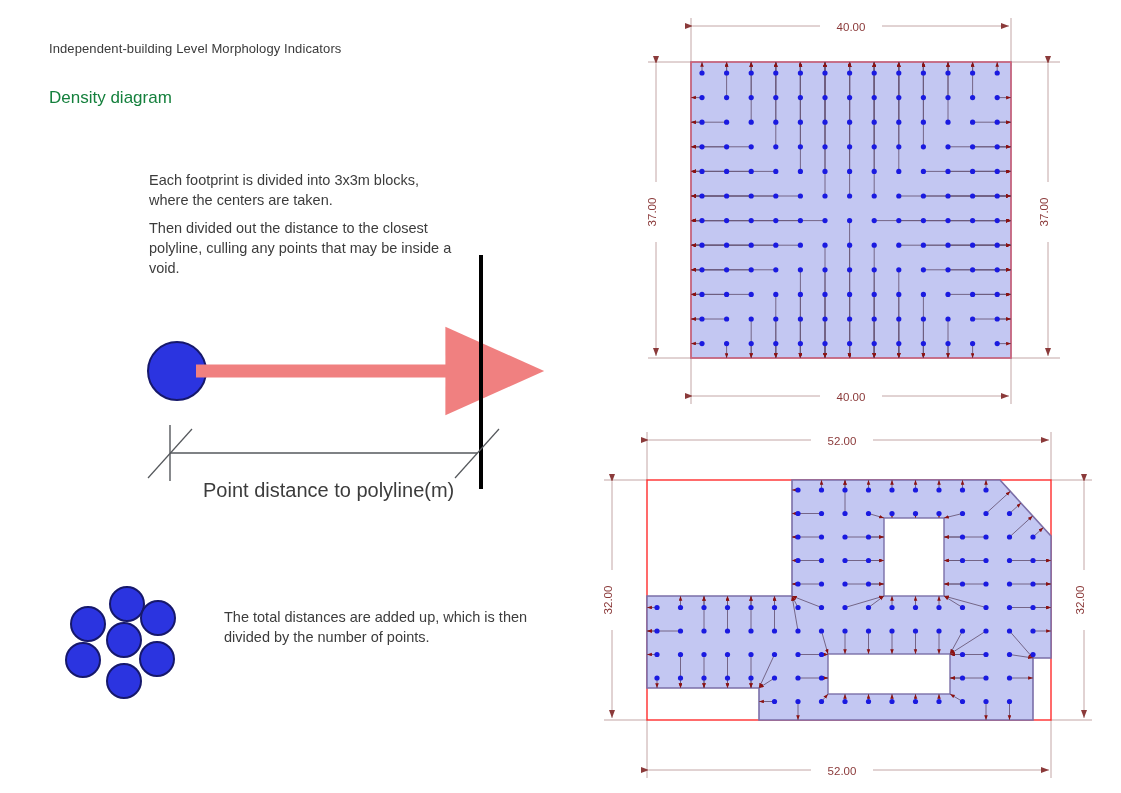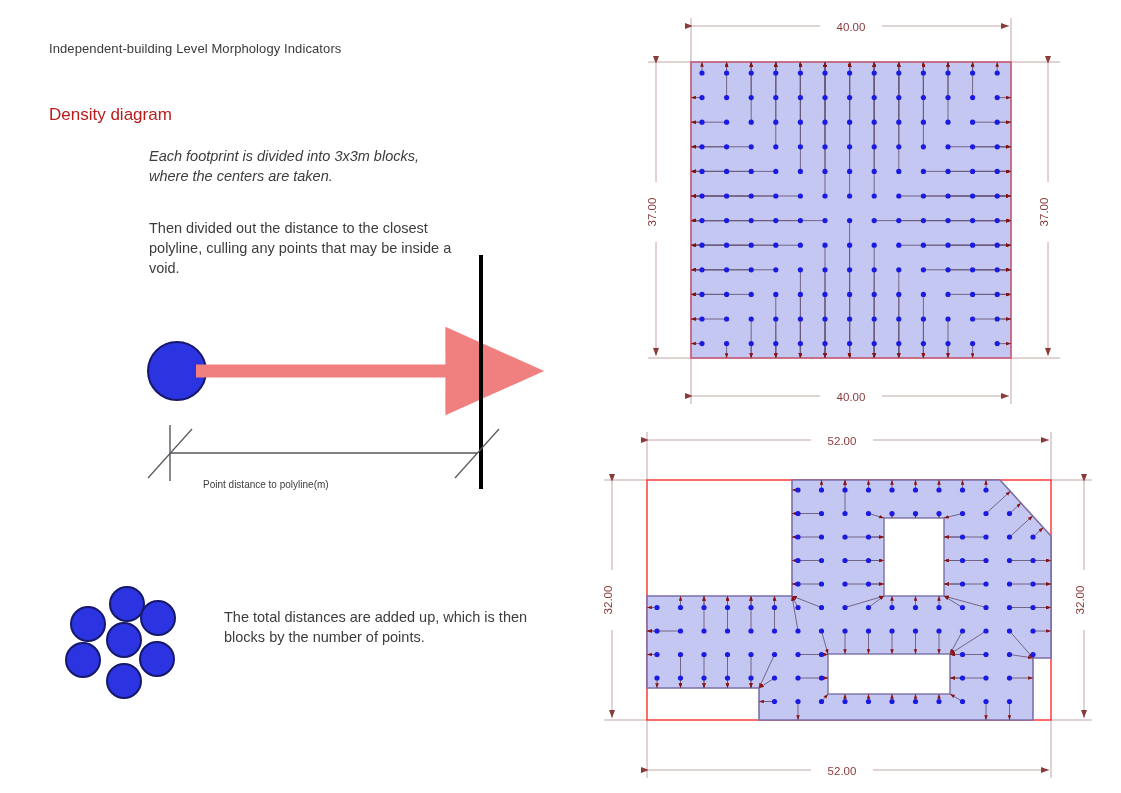--- a/index.html
+++ b/index.html
@@ -10,53 +10,53 @@
     color:#2b2b2b;overflow:hidden;position:relative;
   }
   .page{position:relative;width:1121px;height:793px;}
 
   
   #title{
     position:absolute;left:49px;top:41px;
     font-size:13px;letter-spacing:.1px;color:#3a3a3a;white-space:nowrap;
   }
   #subtitle{
-    position:absolute;left:49px;top:105px;
-    font-size:17px;color:#b91c1c;white-space:nowrap;
+    position:absolute;left:49px;top:88px;
+    font-size:17px;color:#15803d;white-space:nowrap;
   }
   .body-text{
     position:absolute;font-size:14.5px;line-height:20px;color:#3c3c3c;
   }
-  #para1{left:149px;top:146px;width:310px;font-style:italic;}
+  #para1{left:149px;top:170px;width:310px;}
   #para2{left:149px;top:218px;width:320px;}
   #para3{left:224px;top:607px;width:310px;}
 
   #dim-caption{
-    position:absolute;left:203px;top:479px;font-size:10px;color:#3c3c3c;
+    position:absolute;left:203px;top:479px;font-size:20px;color:#3c3c3c;
     white-space:nowrap;
   }
 
   .svg-layer{position:absolute;left:0;top:0;pointer-events:none;}
 
   
   .diagram{position:absolute;}
   #diagram-top{left:620px;top:4px;width:480px;height:410px;}
   #diagram-bottom{left:596px;top:418px;width:500px;height:372px;}
 </style>
 </head>
 <body>
 
 <div class="page">
 
   <div id="title">Independent-building Level Morphology Indicators</div>
   <div id="subtitle">Density diagram</div>
 
   <div class="body-text" id="para1">Each footprint is divided into 3x3m blocks, where the centers are taken.</div>
   <div class="body-text" id="para2">Then divided out the distance to the closest polyline, culling any points that may be inside a void.</div>
-  <div class="body-text" id="para3">The total distances are added up, which is then blocks by the number of points.</div>
+  <div class="body-text" id="para3">The total distances are added up, which is then divided by the number of points.</div>
 
   <div id="dim-caption">Point distance to polyline(m)</div>
 
   <svg class="svg-layer" width="1121" height="793">
     <defs>
       <marker id="pinkhead" markerWidth="8" markerHeight="8" refX="0.2" refY="4" orient="auto" markerUnits="strokeWidth">
         <path d="M0,0.6 L7.6,4 L0,7.4 z" fill="#f08080"></path>
       </marker>
     </defs>
 

